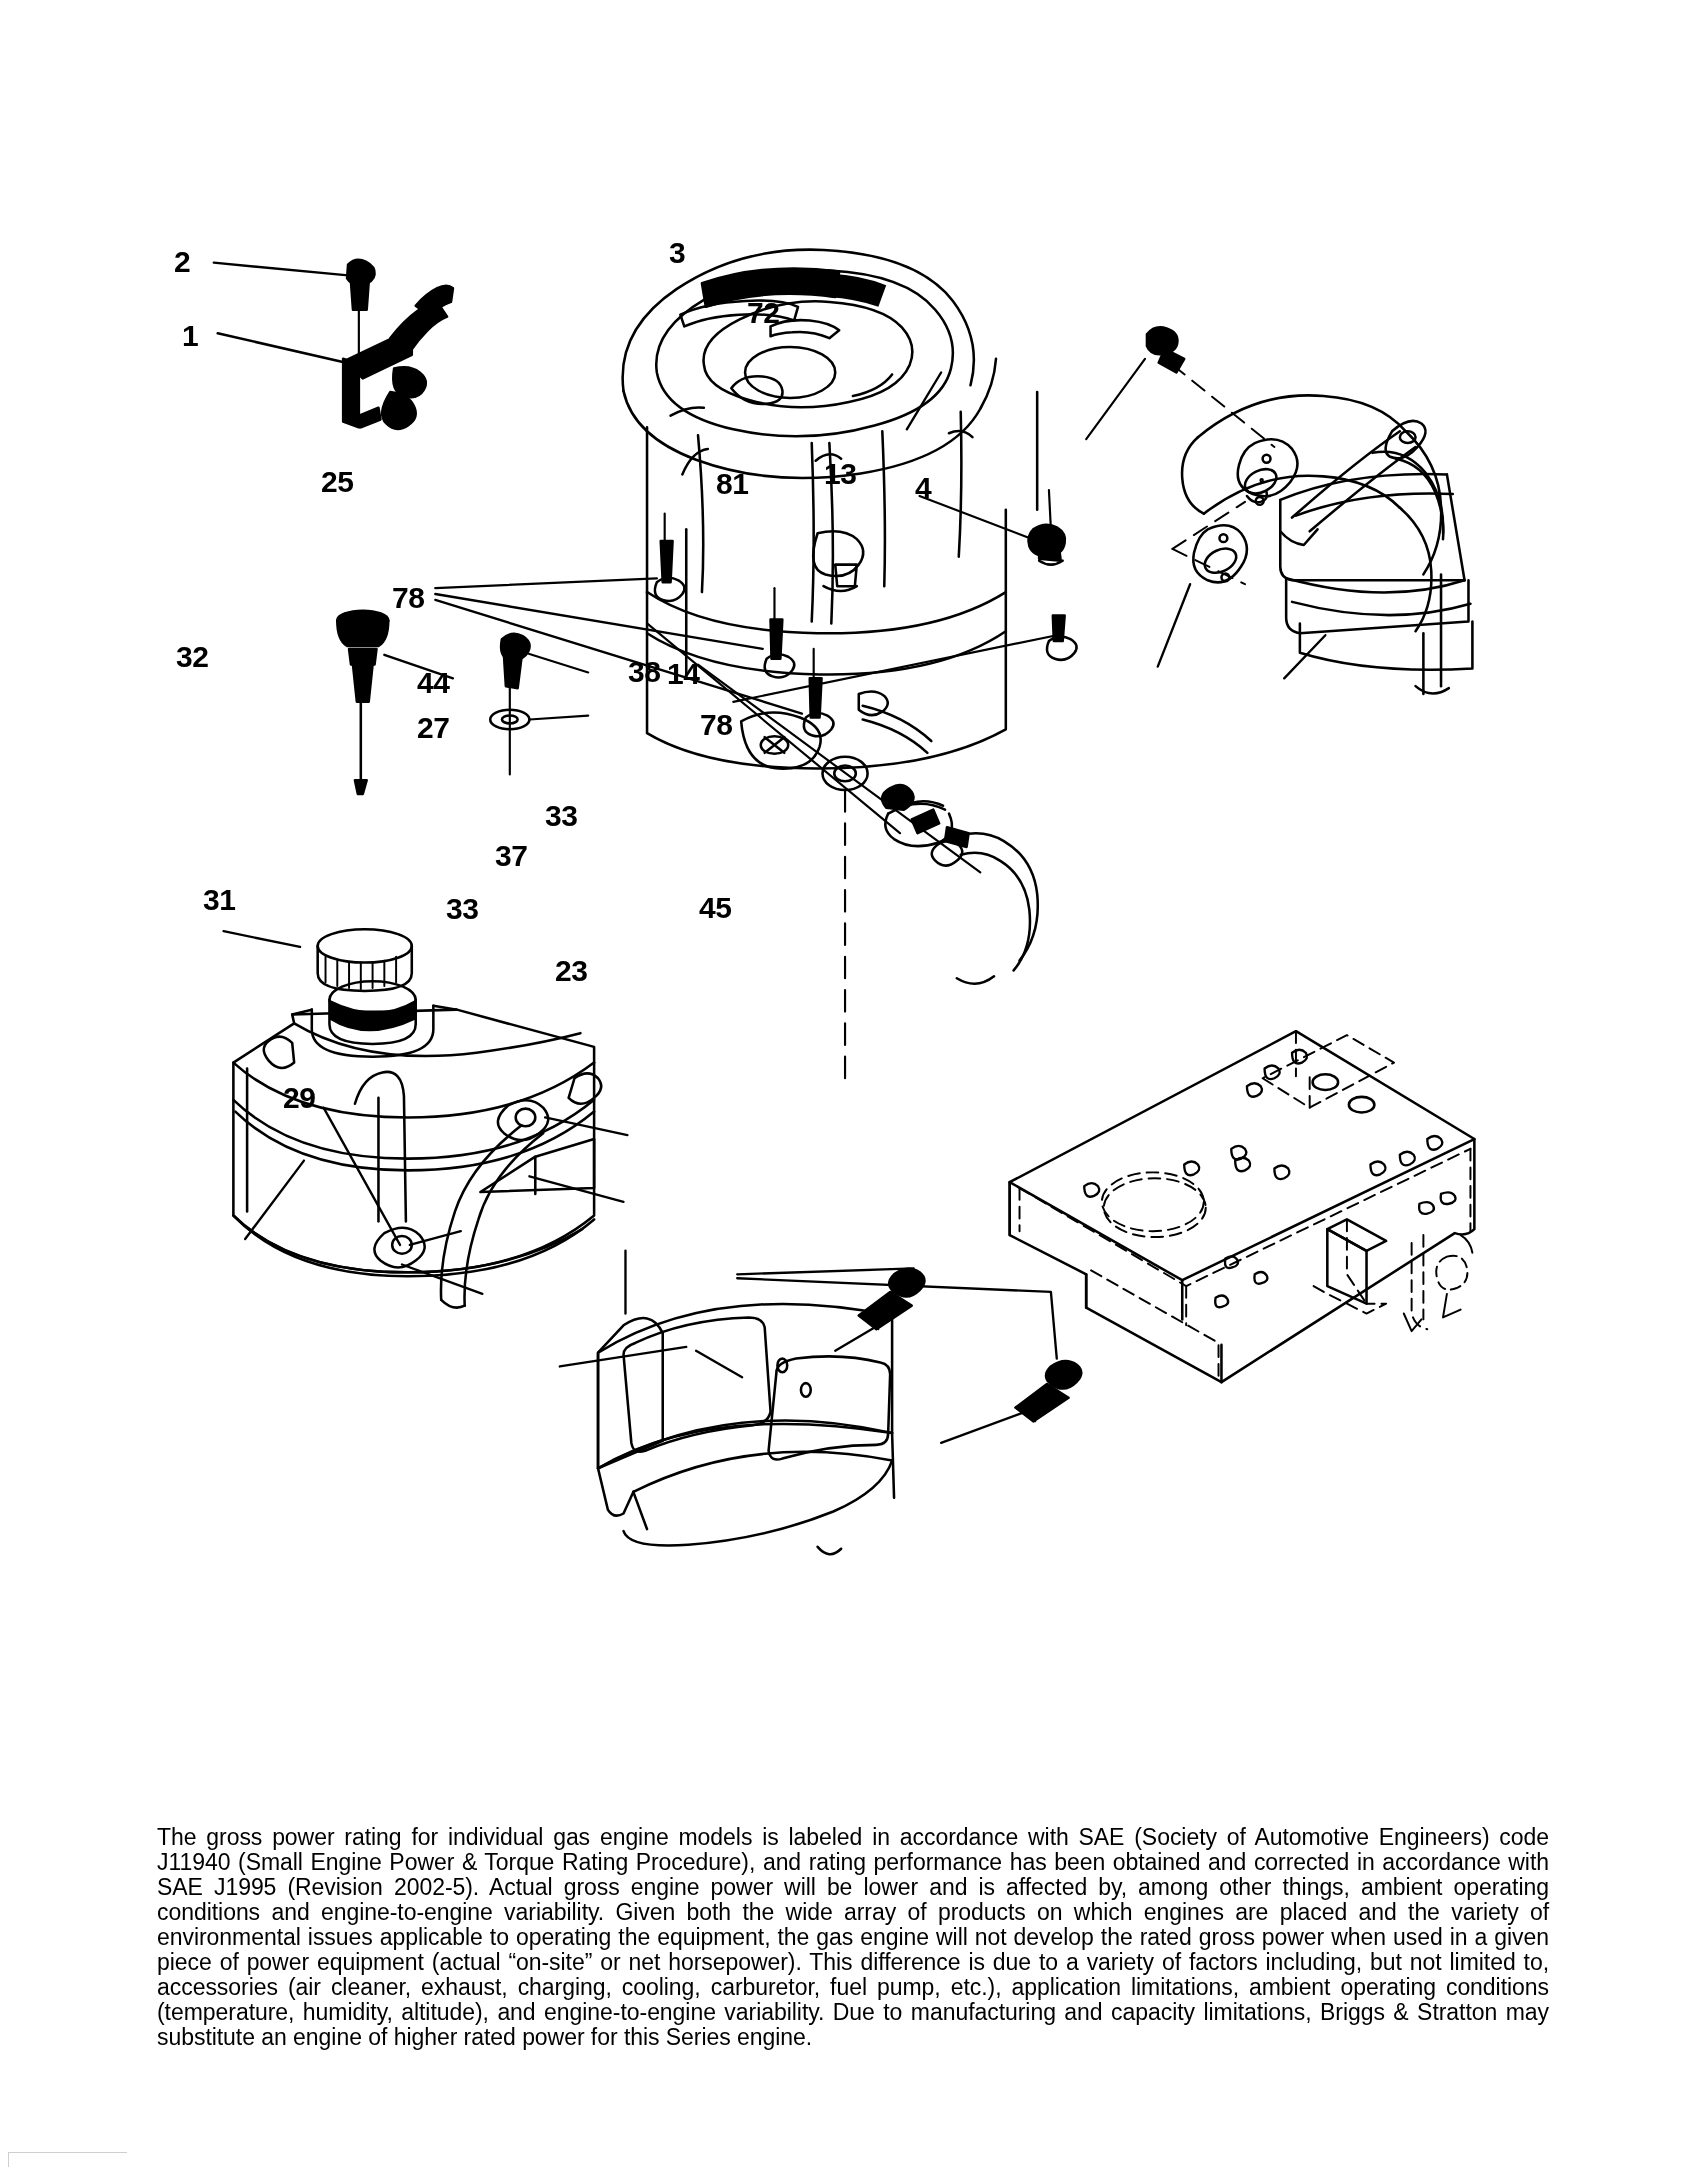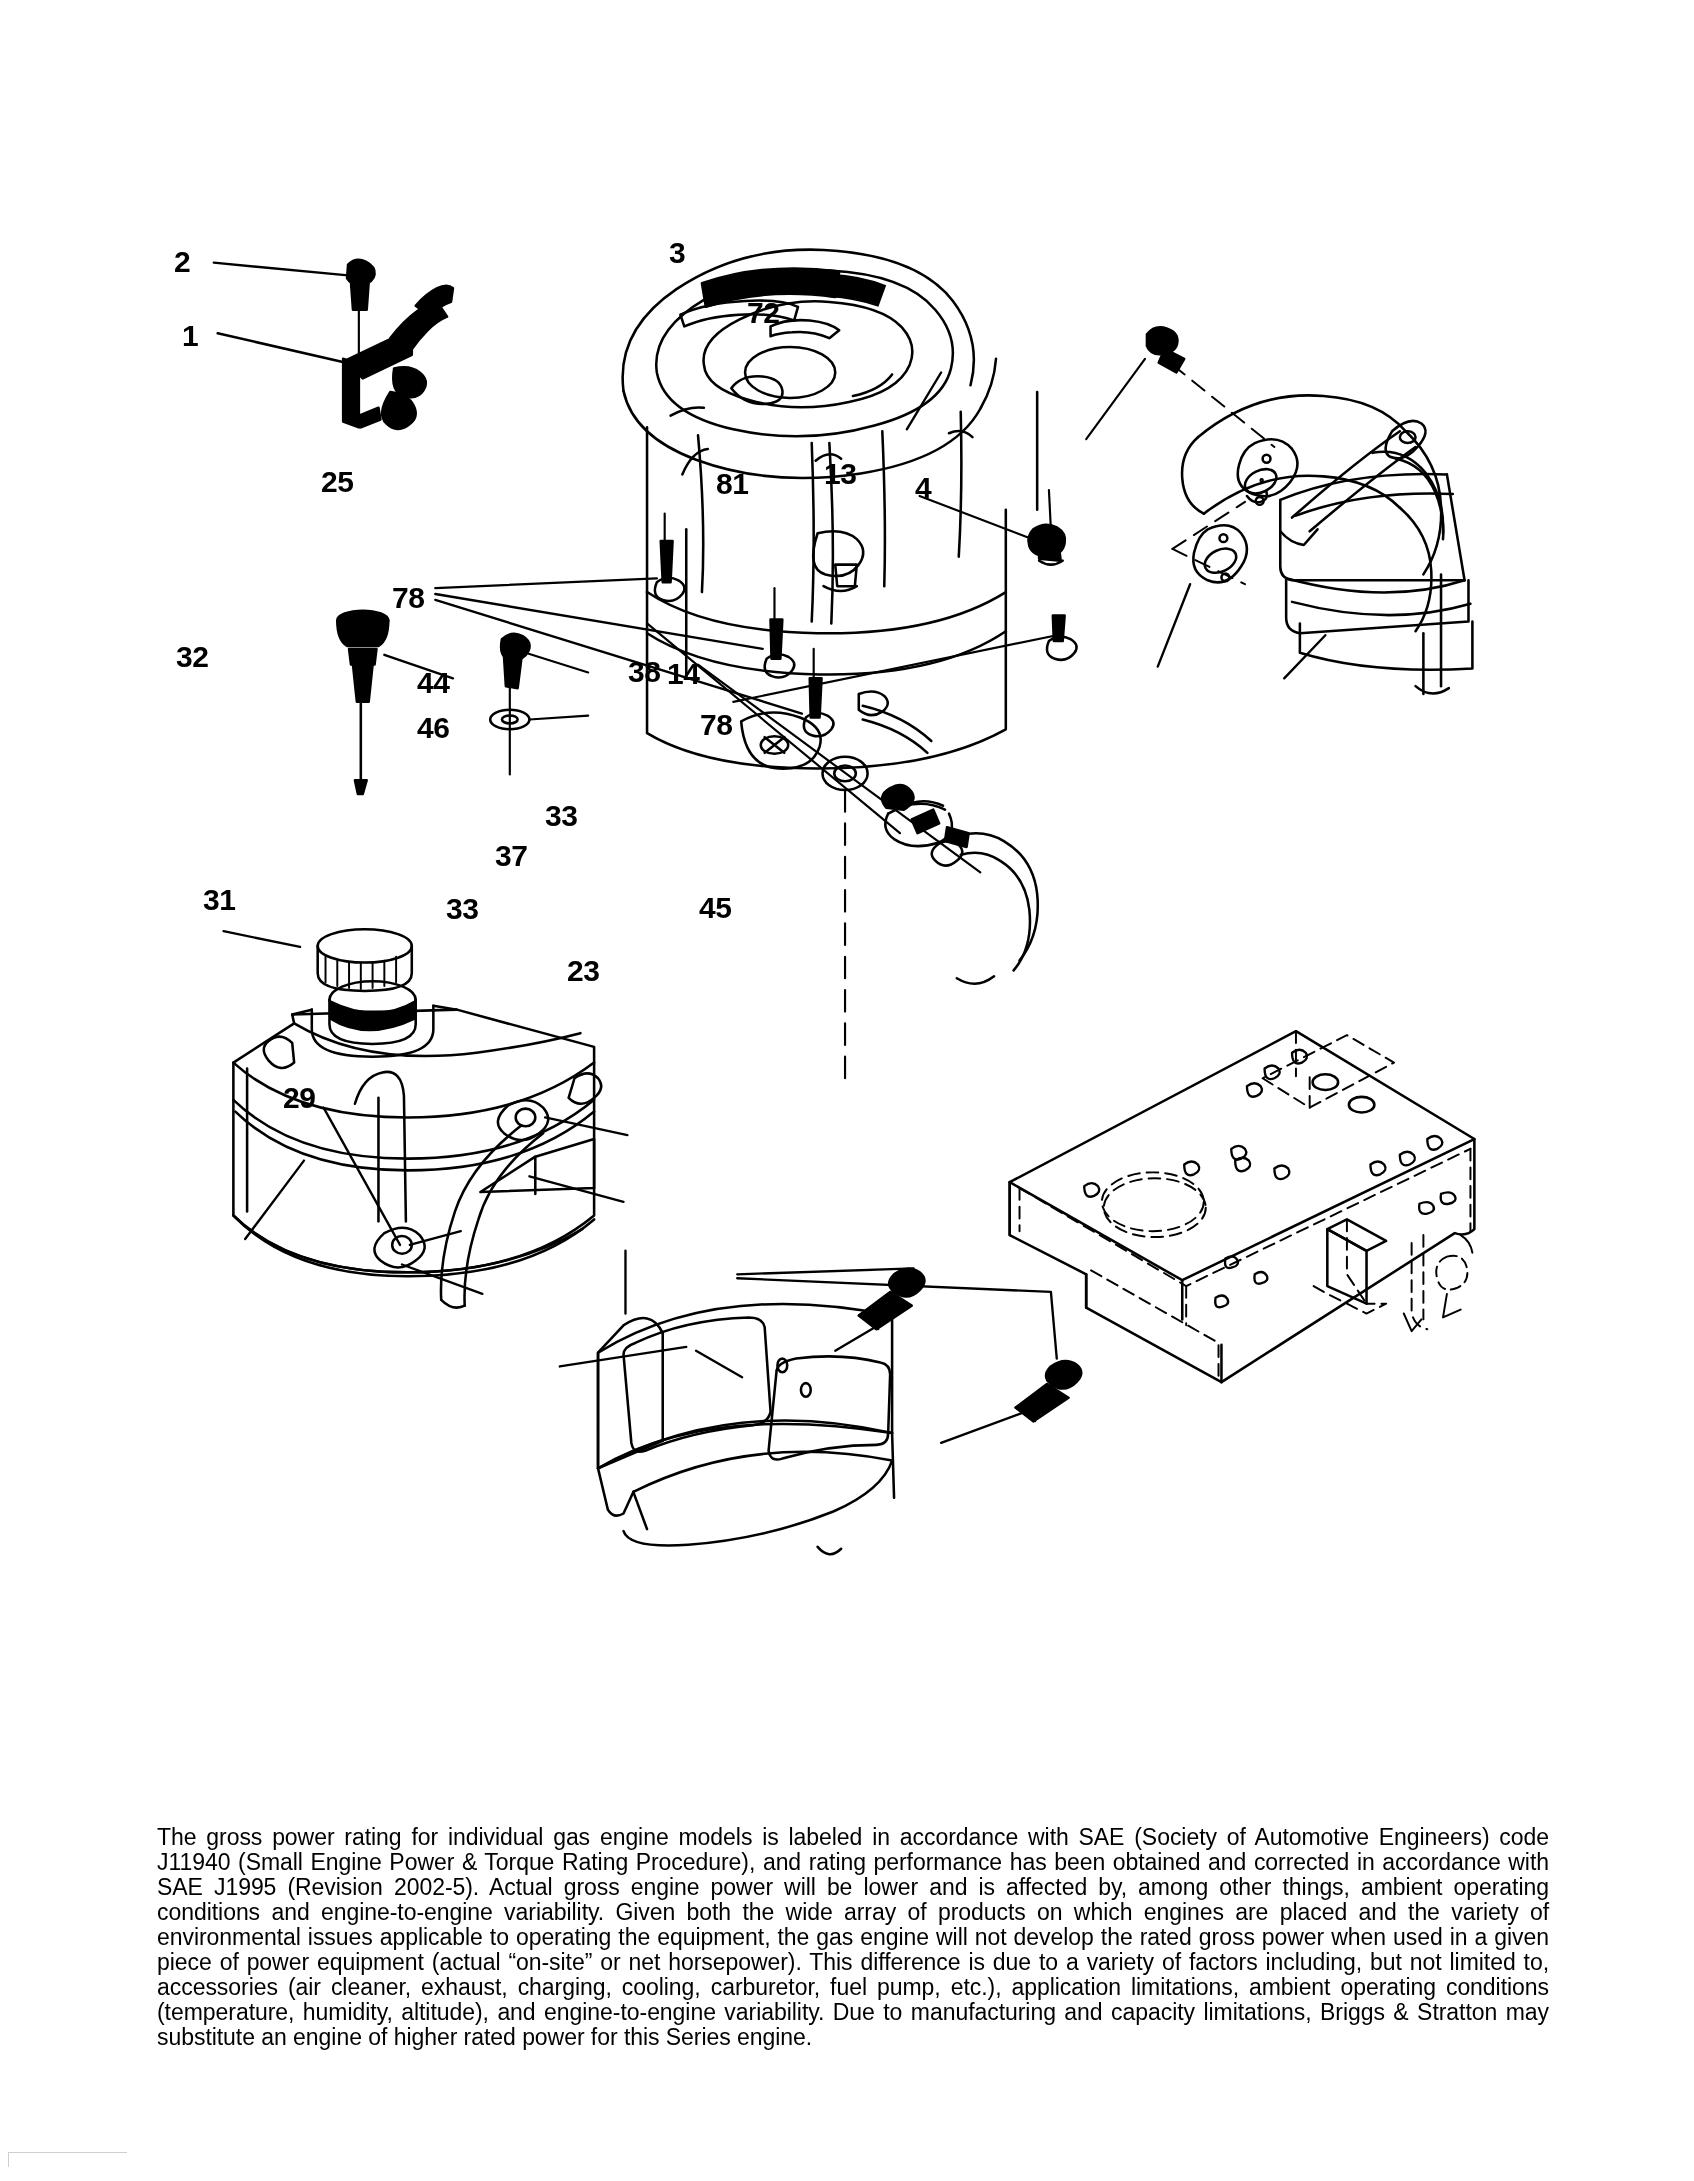--- a/index.html
+++ b/index.html
@@ -398,27 +398,27 @@
   <div class="callout" style="left:747px;top:298px;">72</div>
   <div class="callout" style="left:824px;top:459px;">13</div>
   <div class="callout" style="left:915px;top:473px;">4</div>
   <div class="callout" style="left:716px;top:453px;margin-top:16px;">81</div>
   <div class="callout" style="left:392px;top:583px;">78</div>
   <div class="callout" style="left:628px;top:616px;margin-top:41px;">38</div>
   <div class="callout" style="left:667px;top:659px;">14</div>
   <div class="callout" style="left:700px;top:710px;">78</div>
   <div class="callout" style="left:176px;top:642px;">32</div>
   <div class="callout" style="left:417px;top:668px;">44</div>
-  <div class="callout" style="left:417px;top:713px;">46</div>
+  <div class="callout" style="left:417px;top:713px;">27</div>
   <div class="callout" style="left:203px;top:885px;">31</div>
   <div class="callout" style="left:545px;top:801px;">33</div>
   <div class="callout" style="left:495px;top:841px;">37</div>
   <div class="callout" style="left:446px;top:894px;">33</div>
   <div class="callout" style="left:699px;top:893px;">45</div>
-  <div class="callout" style="left:567px;top:956px;">23</div>
+  <div class="callout" style="left:555px;top:956px;">23</div>
   <div class="callout" style="left:283px;top:1083px;">29</div>
 
 
   <div id="powerblk">
     <p>The gross power rating for individual gas engine models is labeled in accordance with SAE (Society of Automotive Engineers) code J11940 (Small Engine Power &amp; Torque Rating Procedure), and rating performance has been obtained and corrected in accordance with SAE J1995 (Revision 2002-5).  Actual gross engine power will be lower and is affected by, among other things, ambient operating conditions and engine-to-engine variability.  Given both the wide array of products on which engines are placed and the variety of environmental issues applicable to operating the equipment, the gas engine will not develop the rated gross power when used in a given piece of power equipment (actual “on-site” or net horsepower).  This difference is due to a variety of factors including, but not limited to, accessories (air cleaner, exhaust, charging, cooling, carburetor, fuel pump, etc.), application limitations, ambient operating conditions (temperature, humidity, altitude), and engine-to-engine variability.  Due to manufacturing and capacity limitations, Briggs &amp; Stratton may substitute an engine of higher rated power for this Series engine.</p>
   </div>
 
   <div id="cornertick"></div>
 
 </div>

